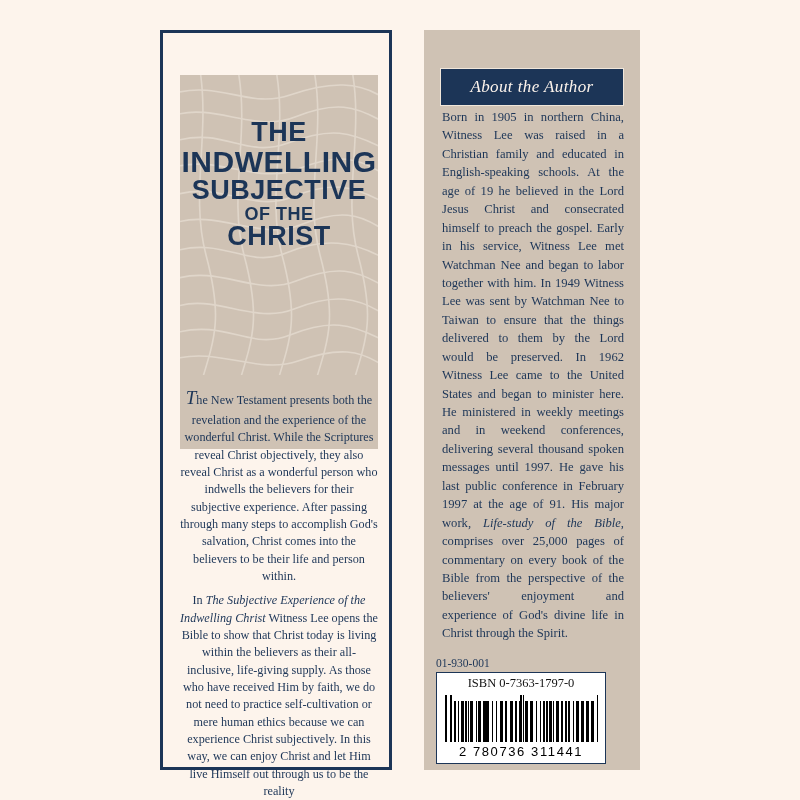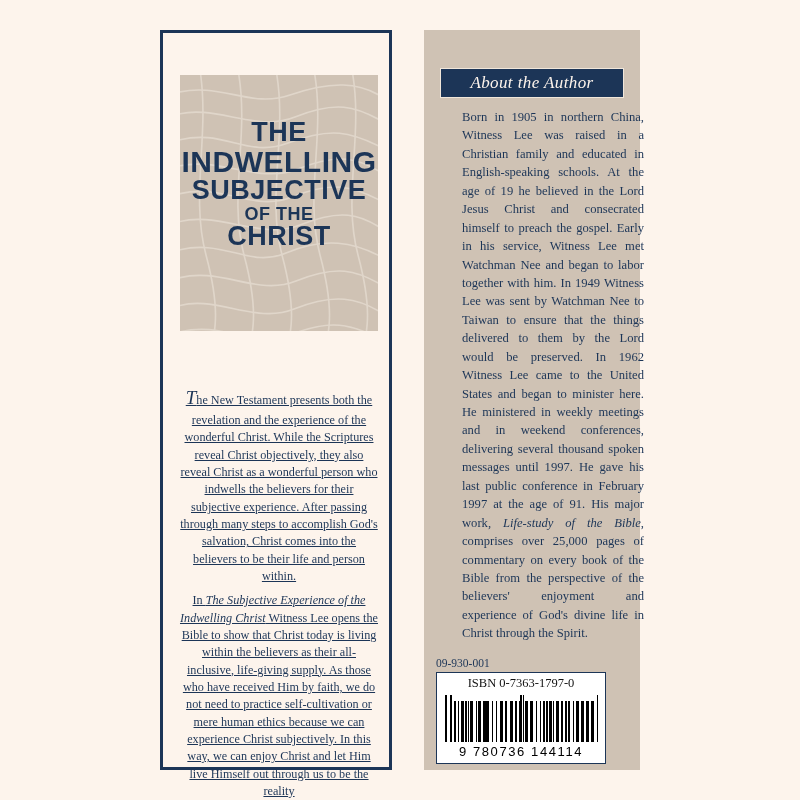--- a/index.html
+++ b/index.html
@@ -29,21 +29,21 @@
     background: #fdf4ec;
     border: 3px solid #1c3557;
     box-sizing: border-box;
   }
 
   .title-block {
     position: absolute;
     left: 17px;
     top: 42px;
     width: 198px;
-    height: 256px;
+    height: 374px;
     background: #cfc2b4;
     overflow: hidden;
   }
 
   .title-block .squiggles {
     position: absolute;
     inset: 0;
     opacity: 0.55;
   }
 
@@ -70,21 +70,21 @@
     position: absolute;
     left: 16px;
     top: 352px;
     width: 200px;
     color: #1c3557;
     font-family: "Liberation Serif", serif;
     font-size: 12.2px;
     line-height: 1.42;
     text-align: center;
   }
-  .blurb p { margin: 0 0 7px 0; text-decoration: underline; }
+  .blurb p { margin: 0 0 7px 0; }
   .blurb .dropcap {
     font-size: 19px;
     font-family: "Liberation Serif", serif;
     font-style: italic;
   }
   .blurb em { font-style: italic; }
 
   
   .right-panel {
     position: absolute;
@@ -93,21 +93,21 @@
     width: 216px;
     height: 740px;
     background: #cfc2b4;
   }
 
   .author-banner {
     position: absolute;
     left: 16px;
     top: 38px;
     width: 184px;
-    height: 30px;
+    height: 38px;
     background: #1c3557;
     color: #fdf4ec;
     display: flex;
     align-items: center;
     justify-content: center;
     font-family: "Liberation Serif", serif;
     font-style: italic;
     font-size: 17px;
     letter-spacing: 0.4px;
     border: 1px solid #f0e6da;
@@ -117,21 +117,20 @@
   .author-bio {
     position: absolute;
     left: 18px;
     top: 78px;
     width: 182px;
     color: #1c3557;
     font-family: "Liberation Serif", serif;
     font-size: 12.6px;
     line-height: 1.465;
     text-align: justify;
-    margin-left: 20px;
   }
   .author-bio em { font-style: italic; }
 
   
   .code-line {
     position: absolute;
     left: 436px;
     top: 657px;
     color: #1c3557;
     font-family: "Liberation Serif", serif;
@@ -234,21 +233,21 @@
   <div class="right-panel">
 
     <div class="author-banner">About the Author</div>
 
     <div class="author-bio">
       <span>Born in 1905 in northern China, Witness Lee was raised in a Christian family and educated in English-speaking schools. At the age of 19 he believed in the Lord Jesus Christ and consecrated himself to preach the gospel. Early in his service, Witness Lee met Watchman Nee and began to labor together with him. In 1949 Witness Lee was sent by Watchman Nee to Taiwan to ensure that the things delivered to them by the Lord would be preserved. In 1962 Witness Lee came to the United States and began to minister here. He ministered in weekly meetings and in weekend conferences, delivering several thousand spoken messages until 1997. He gave his last public conference in February 1997 at the age of 91. His major work, </span><em>Life-study of the Bible</em><span>, comprises over 25,000 pages of commentary on every book of the Bible from the perspective of the believers' enjoyment and experience of God's divine life in Christ through the Spirit.</span>
     </div>
 
   </div>
 
-  <div class="code-line">09-930-001</div>
+  <div class="code-line">01-930-001</div>
 
   <div class="barcode-box">
     <div class="isbn-text">ISBN 0-7363-1797-0</div>
     <div class="bars" id="bars">
         <span style="width: 2px; background: rgb(0, 0, 0); height: 100%;"></span>
         <span style="width: 3px; background: transparent; height: 100%;"></span>
         <span style="width: 2px; background: rgb(0, 0, 0); height: 100%;"></span>
         <span style="width: 3px; background: transparent; height: 88%;"></span>
         <span style="width: 2px; background: rgb(0, 0, 0); height: 88%;"></span>
         <span style="width: 2px; background: transparent; height: 88%;"></span>
@@ -318,16 +317,16 @@
         <span style="width: 2px; background: transparent; height: 88%;"></span>
         <span style="width: 3px; background: rgb(0, 0, 0); height: 88%;"></span>
         <span style="width: 3px; background: transparent; height: 88%;"></span>
         <span style="width: 3px; background: rgb(0, 0, 0); height: 88%;"></span>
         <span style="width: 2px; background: transparent; height: 88%;"></span>
         <span style="width: 3px; background: rgb(0, 0, 0); height: 88%;"></span>
         <span style="width: 3px; background: transparent; height: 100%;"></span>
         <span style="width: 1px; background: rgb(0, 0, 0); height: 100%;"></span>
         <span style="width: 1px; background: transparent; height: 100%;"></span>
       </div>
-    <div class="barcode-digits">9 780736 144114</div>
+    <div class="barcode-digits">2 780736 311441</div>
   </div>
 
 </div>
 
 </body></html>

